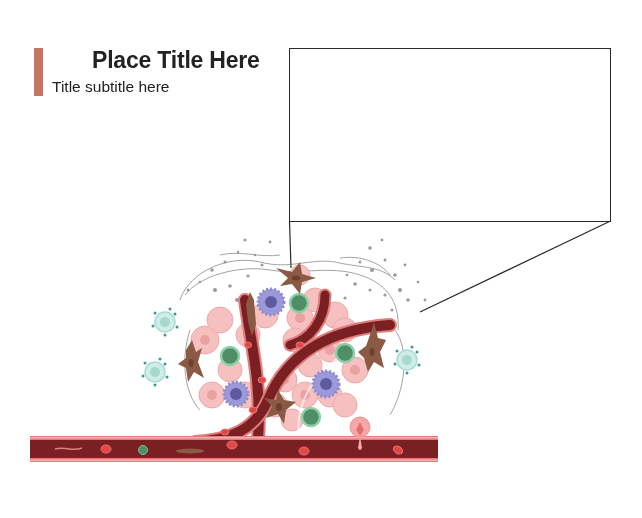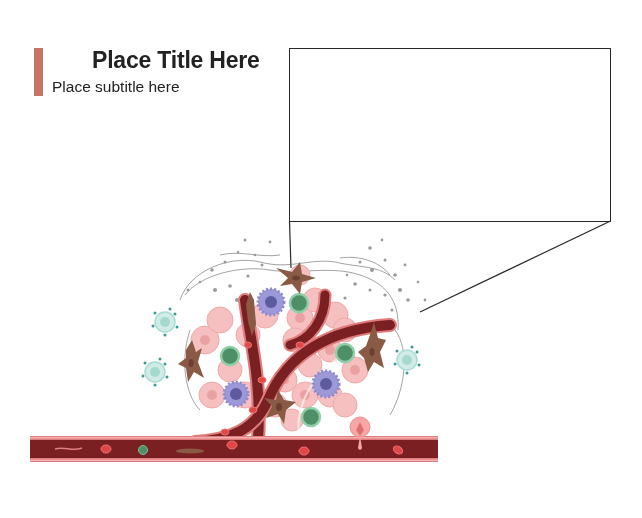--- a/index.html
+++ b/index.html
@@ -8,21 +8,21 @@
   .title { position:absolute; left:52px; top:47px; font-size:23px; font-weight:bold; color:#222222; letter-spacing:-0.2px; white-space:nowrap;margin-left:40px; }
   .subtitle { position:absolute; left:52px; top:78px; font-size:15.5px; color:#222222; white-space:nowrap; }
   .callout { position:absolute; left:289px; top:48px; width:320px; height:172px; border:1.5px solid #2a2a2a; background:#fff; }
   svg.illus { position:absolute; left:0; top:0; }
 </style>
 </head>
 <body>
 
 <div class="title-bar" style="background:#c87464"></div>
 <div class="title">Place Title Here</div>
-<div class="subtitle">Place subtitle here</div>
+<div class="subtitle">Title subtitle here</div>
 <div class="callout"></div>
 
 <svg class="illus" width="642" height="518" viewBox="0 0 642 518">
 
   <g stroke="#2a2a2a" stroke-width="1.2" fill="none">
     <line x1="289.5" y1="221" x2="291" y2="268"></line>
     <line x1="610.5" y1="221" x2="420" y2="312"></line>
   </g>
 
   <g stroke="#6e6e6e" stroke-width="0.8" fill="none" opacity="0.8">

